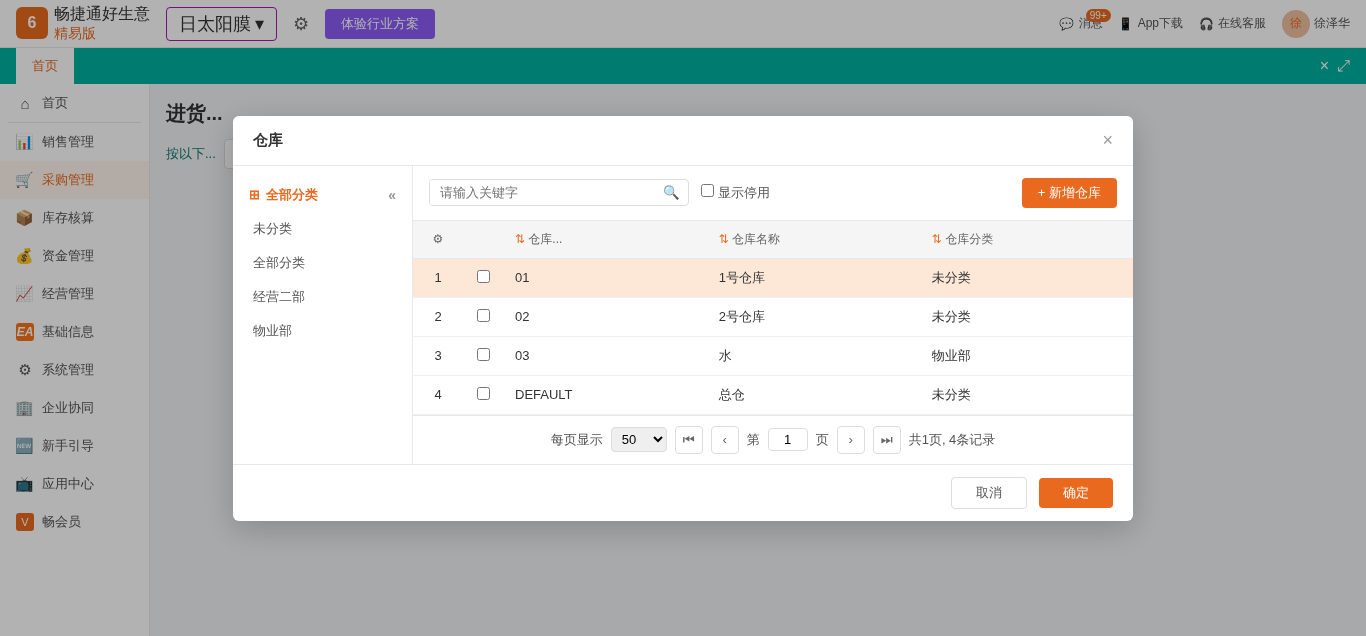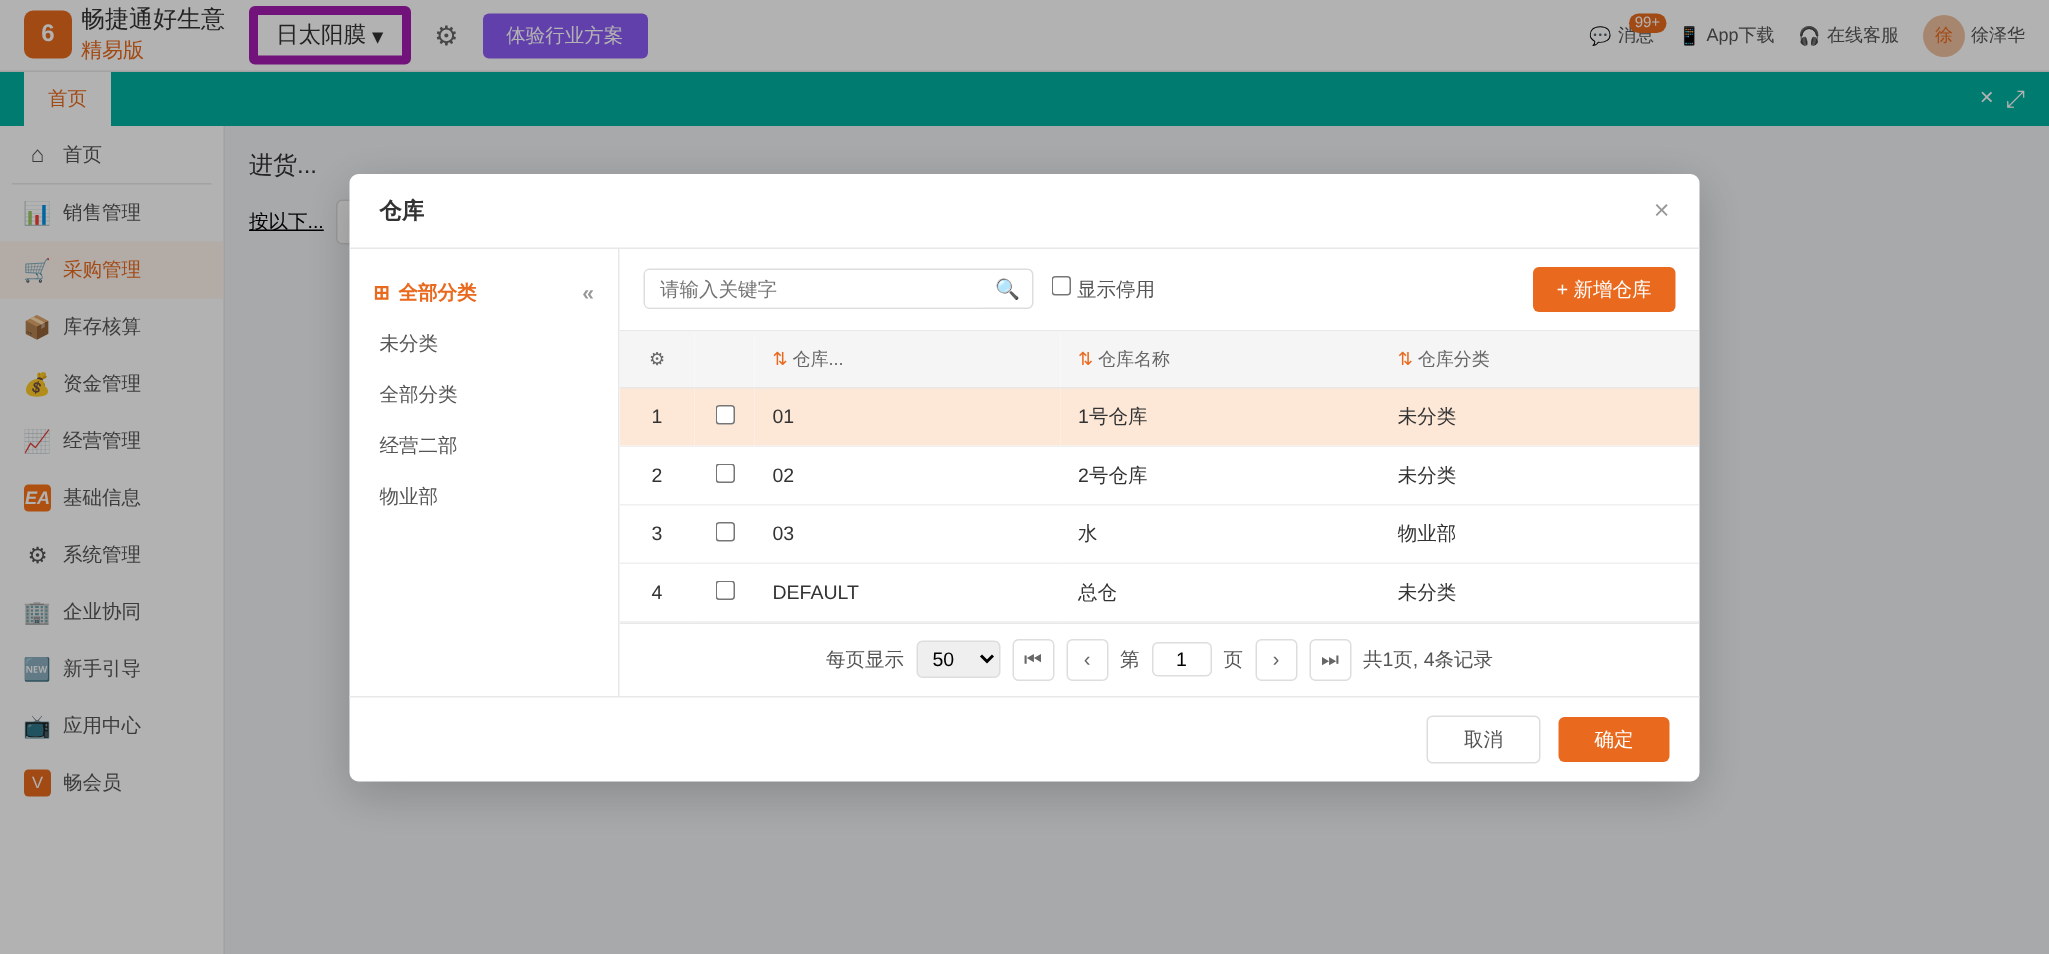--- a/index.html
+++ b/index.html
@@ -5,21 +5,21 @@
     * { box-sizing: border-box; margin: 0; padding: 0; }
     body { font-family: 'Microsoft YaHei', Arial, sans-serif; font-size: 13px; background: #f0f2f5; overflow: hidden; width: 1366px; height: 636px; }
 
     
     .topbar { height: 48px; background: #fff; display: flex; align-items: center; padding: 0 16px; border-bottom: 1px solid #e8e8e8; position: relative; z-index: 10; }
     .topbar-logo { width: 150px; display: flex; align-items: center; gap: 6px; }
     .logo-icon { width: 32px; height: 32px; background: #e96a1e; border-radius: 6px; display: flex; align-items: center; justify-content: center; color: #fff; font-weight: bold; font-size: 16px; }
     .logo-text { font-size: 16px; color: #333; line-height: 1.3; }
     .logo-sub { font-size: 14px; color: #e96a1e; }
     .topbar-center { display: flex; align-items: center; gap: 8px; flex: 1; }
-    .store-selector { display: flex; align-items: center; gap: 4px; padding: 4px 12px; border: 6px solid #a21caf; border-radius: 4px; cursor: pointer; font-size: 15px; color: #333; }
+    .store-selector { display: flex; align-items: center; gap: 4px; padding: 4px 12px; border: 1px solid #a21caf; border-radius: 4px; cursor: pointer; font-size: 18px; color: #333; }
     .topbar-btn-orange { background: #8b5cf6; color: #fff; border: none; padding: 6px 16px; border-radius: 4px; cursor: pointer; font-size: 13px; }
     .settings-icon { width: 32px; height: 32px; display: flex; align-items: center; justify-content: center; cursor: pointer; color: #666; font-size: 18px; }
     .topbar-right { display: flex; align-items: center; gap: 16px; margin-left: auto; }
     .topbar-right-item { display: flex; align-items: center; gap: 4px; font-size: 12px; color: #555; cursor: pointer; position: relative; }
     .badge { background: #e96a1e; color: #fff; font-size: 10px; padding: 1px 4px; border-radius: 8px; position: absolute; top: -6px; right: -8px; }
     .avatar { width: 28px; height: 28px; border-radius: 50%; background: #f0c0a0; display: flex; align-items: center; justify-content: center; font-size: 12px; color: #e96a1e; }
 
     
     .secondnav { height: 36px; background: #00b0a0; display: flex; align-items: center; padding: 0 16px; gap: 0; }
     .secondnav-item { padding: 0 16px; height: 36px; display: flex; align-items: center; color: #fff; font-size: 13px; cursor: pointer; }
@@ -32,23 +32,23 @@
 
     
     .sidebar { width: 150px; background: #fff; border-right: 1px solid #e8e8e8; overflow-y: auto; flex-shrink: 0; }
     .sidebar-item { display: flex; align-items: center; gap: 8px; padding: 10px 16px; cursor: pointer; font-size: 13px; color: #555; }
     .sidebar-item.active { background: #fff5ee; color: #e96a1e; }
     .sidebar-icon { width: 18px; height: 18px; display: flex; align-items: center; justify-content: center; font-size: 15px; }
     .sidebar-divider { height: 1px; background: #e8e8e8; margin: 0 8px; }
 
     
     .main { flex: 1; padding: 16px; overflow: auto; position: relative; }
-    .page-title { font-size: 16px; font-weight: normal; color: #333; margin-bottom: 12px; }
+    .page-title { font-size: 20px; font-weight: bold; color: #333; margin-bottom: 12px; }
     .toolbar { display: flex; align-items: center; gap: 8px; margin-bottom: 12px; flex-wrap: wrap; }
-    .toolbar-label { font-size: 13px; color: #000000; text-decoration: underline; }
+    .toolbar-label { font-size: 13px; color: #0f766e; }
     .toolbar-btn { padding: 5px 12px; border: 1px solid #ddd; border-radius: 4px; background: #fff; cursor: pointer; font-size: 13px; color: #555; }
     .toolbar-btn-orange { padding: 5px 16px; background: #e96a1e; color: #fff; border: none; border-radius: 4px; cursor: pointer; font-size: 13px; }
 
     
     .overlay { position: fixed; top: 0; left: 0; width: 1366px; height: 636px; background: rgba(0,0,0,0.3); z-index: 100; display: flex; align-items: center; justify-content: center; }
 
     
     .modal { background: #fff; border-radius: 6px; width: 900px; max-height: 560px; display: flex; flex-direction: column; box-shadow: 0 8px 32px rgba(0,0,0,0.2); }
     .modal-header { display: flex; align-items: center; justify-content: space-between; padding: 14px 20px; border-bottom: 1px solid #e8e8e8; }
     .modal-title { font-size: 15px; font-weight: bold; color: #333; }

